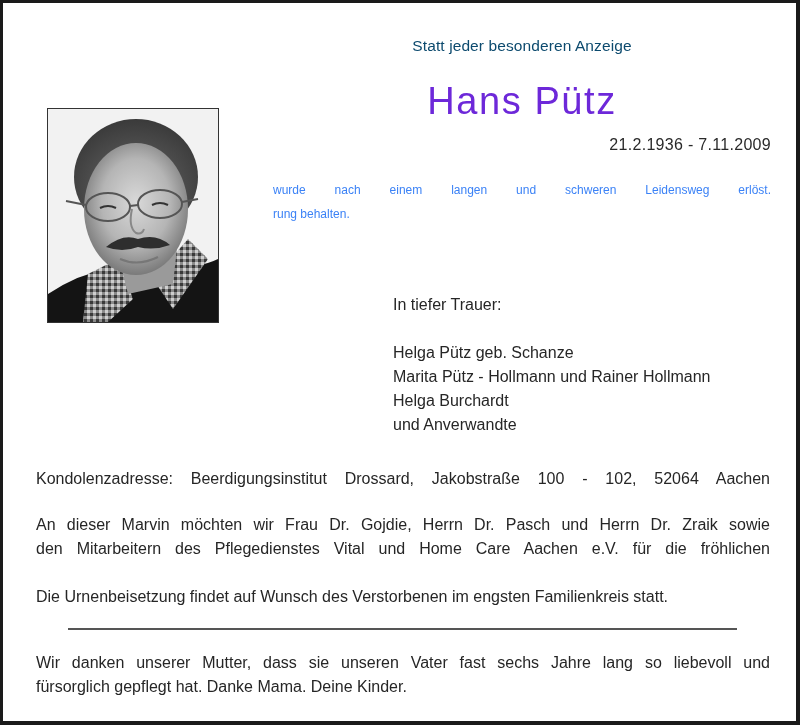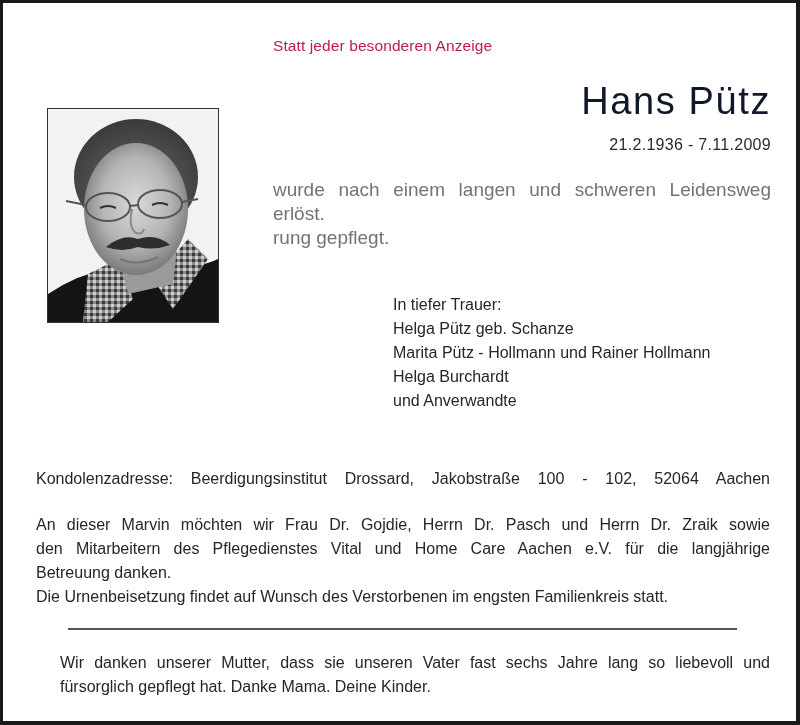--- a/index.html
+++ b/index.html
@@ -25,31 +25,32 @@
       border-left: 3px solid #1a1a1a;
       border-top: 3px solid #1a1a1a;
       border-right: 4px solid #1a1a1a;
       border-bottom: 4px solid #1a1a1a;
       background: #ffffff;
     }
     .abs { position: absolute; white-space: nowrap; }
 
     .header-line {
       left: 270px; width: 498px; top: 34px;
+      text-align: center;
       font-size: 15.5px;
       letter-spacing: 0.1px;
-      color: #be185d;
+      color: #0c4a6e;
     }
     .name {
       left: 270px; width: 498px; top: 76px;
-      text-align: right;
+      text-align: center;
       font-size: 38px;
       font-weight: 300;
       letter-spacing: 1.6px;
-      color: #0f172a;
+      color: #6d28d9;
       line-height: 44px;
     }
     .dates {
       left: 270px; width: 498px; top: 133px;
       text-align: right;
       font-size: 16px;
       letter-spacing: 0.3px;
       color: #2a2a2a;
     }
 
@@ -60,36 +61,36 @@
       box-sizing: border-box;
       border: 1px solid #333;
       overflow: hidden;
       background: #f4f4f4;
     }
 
     .obit-text {
       position: absolute;
       left: 270px; top: 175px;
       width: 498px;
-      font-size: 19px;
+      font-size: 12px;
       line-height: 24px;
       text-align: justify;
-      color: #737373;
+      color: #3b82f6;
     }
     .obit-text .line { display: block; text-align-last: justify; }
     .obit-text .line.last { text-align-last: left; }
 
     .mourners {
       position: absolute;
       left: 390px; top: 290px;
       font-size: 16px;
       line-height: 24px;
       color: #262626;
     }
-    .mourners .intro { display: block; margin-bottom: 0; }
+    .mourners .intro { display: block; margin-bottom: 24px; }
     .mourners .person { display: block; white-space: nowrap; }
 
     .condolence {
       position: absolute;
       left: 33px; top: 464px;
       width: 734px;
       font-size: 16px;
       line-height: 24px;
       text-align: justify;
       text-align-last: justify;
@@ -120,21 +121,21 @@
       background: #555555;
     }
     .children-note {
       position: absolute;
       left: 33px; top: 648px;
       width: 734px;
       font-size: 16px;
       line-height: 24px;
       color: #262626;
     }
-    .children-note .line { display: block; text-align-last: justify; margin-left: 24px; }
+    .children-note .line { display: block; text-align-last: justify; }
     .children-note .line.last { text-align-last: left; text-align: center; }
   </style>
 </head>
 <body>
 
 <div class="notice">
 
   <div class="abs header-line">Statt jeder besonderen Anzeige</div>
   <div class="abs name">Hans Pütz</div>
   <div class="abs dates">21.2.1936 - 7.11.2009</div>
@@ -182,37 +183,36 @@
       <path d="M84 100 Q80 118 88 124 Q94 126 96 120" stroke="#888" stroke-width="2" fill="none"></path>
 
       <path d="M58 138 Q75 124 90 130 Q108 124 122 136 Q106 142 90 138 Q74 144 58 138 Z" fill="#2e2e2e"></path>
 
       <path d="M72 150 Q90 158 110 148" stroke="#777" stroke-width="2" fill="none"></path>
     </svg>
   </div>
 
   <div class="obit-text">
     <span class="line">wurde nach einem langen und schweren Leidensweg erlöst.</span>
-    <span class="line last">rung gepflegt.</span>
+    <span class="line last">rung behalten.</span>
   </div>
 
   <div class="mourners">
     <span class="intro">In tiefer Trauer:</span>
     <span class="person">Helga Pütz geb. Schanze</span>
     <span class="person">Marita Pütz - Hollmann und Rainer Hollmann</span>
     <span class="person">Helga Burchardt</span>
     <span class="person">und Anverwandte</span>
   </div>
 
   <div class="condolence">Kondolenzadresse: Beerdigungsinstitut Drossard, Jakobstraße 100 - 102, 52064 Aachen</div>
 
   <div class="thanks">
     <span class="line">An dieser Marvin möchten wir Frau Dr. Gojdie, Herrn Dr. Pasch und Herrn Dr. Zraik sowie</span>
-    <span class="line">den Mitarbeitern des Pflegedienstes Vital und Home Care Aachen e.V. für die langjährige</span>
-    <span class="line last">Betreuung danken.</span>
+    <span class="line">den Mitarbeitern des Pflegedienstes Vital und Home Care Aachen e.V. für die fröhlichen</span>
   </div>
 
   <div class="burial">Die Urnenbeisetzung findet auf Wunsch des Verstorbenen im engsten Familienkreis statt.</div>
 
   <div class="separator"></div>
 
   <div class="children-note">
     <span class="line">Wir danken unserer Mutter, dass sie unseren Vater fast sechs Jahre lang so liebevoll und</span>
     <span class="line last">fürsorglich gepflegt hat. Danke Mama. Deine Kinder.</span>
   </div>

